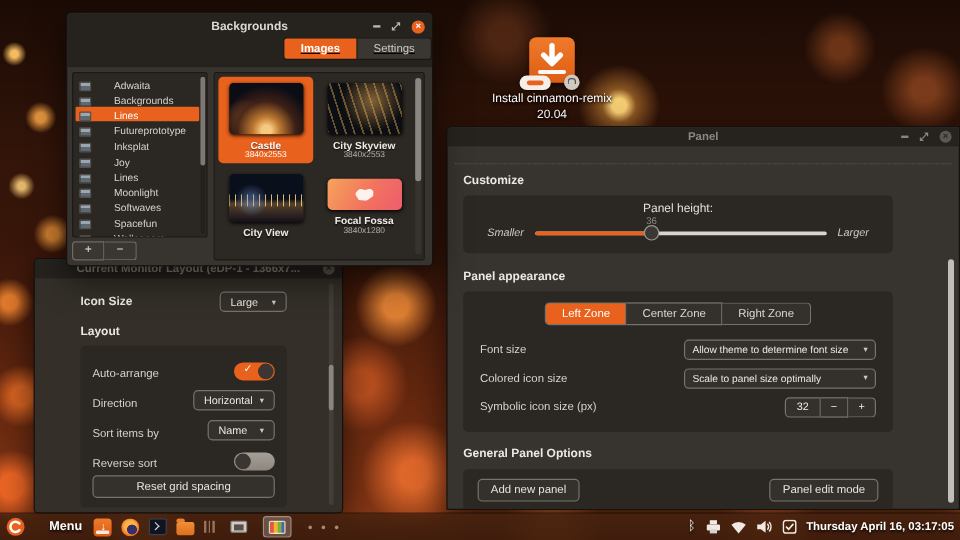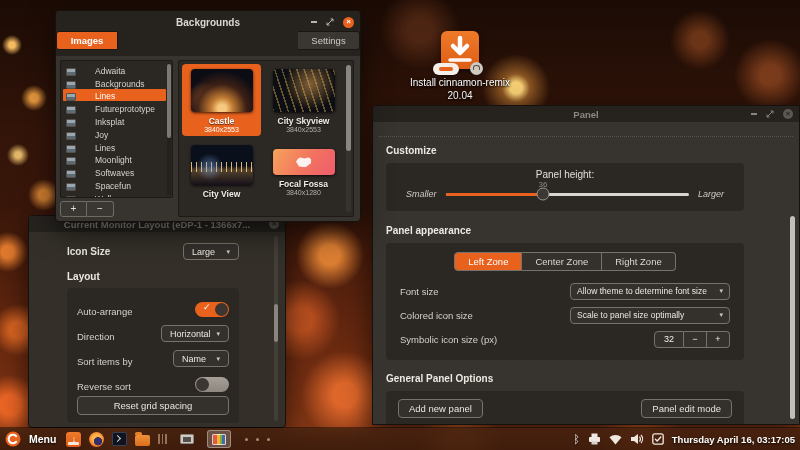--- a/index.html
+++ b/index.html
@@ -54,21 +54,21 @@
   .toggle .knob { position:absolute; top:1px; width:13px; height:13px; border-radius:50%; background:#3b3632; }
   .toggle.on { background:#e8611d; }
   .toggle.on .knob { right:1px; }
   .toggle.on .check { position:absolute; left:8px; top:0px; color:#fff; font-size:9px; }
   .toggle.off { background:linear-gradient(#a59f98,#8d877f); }
   .toggle.off .knob { left:1px; }
 
   
   .bg-win { left:55px; top:10px; width:306px; height:212px; z-index:30; }
   .bg-head { background:#26231f; padding:2px 0 6px; }
-  .tabgroup { display:flex; justify-content:space-between; }
+  .tabgroup { display:flex; justify-content:flex-end;text-decoration:underline; }
   .tab { width:62px; height:19px; display:flex; align-items:center; justify-content:center;
          font-size:9.5px; color:#cfcac4; background:#3a3733; border:1px solid #191714; }
   .tab:first-child { border-radius:3px 0 0 3px; }
   .tab:last-child  { border-radius:0 3px 3px 0; border-left:none; }
   .tab.active { background:#e8611d; color:#fff; font-weight:700; }
   .bg-body { position:absolute; top:45px; left:0; right:0; bottom:0; display:flex; gap:5px; padding:4px 6px 4px 4px; }
   .side { width:113px; display:flex; flex-direction:column; }
   .folder-list { flex:1; background:#2b2723; border:1px solid #1d1a16; border-radius:2px;
                  overflow:hidden; position:relative; padding:2px 6px 0 2px; }
   .folder { display:flex; align-items:flex-end; gap:19px; height:12.8px; padding:0 3px;
@@ -174,21 +174,21 @@
              border-radius:50%; box-shadow:0 1px 2px rgba(0,0,0,.4); display:flex; align-items:center; justify-content:center; }
   .di-lock::before { content:""; width:5px; height:4px; border:1.5px solid #55504a; border-bottom:none;
                      border-radius:3px 3px 0 0; margin-top:-3px; }
   .di-label { margin-top:8px; font-size:10px; color:#fff; text-align:center; line-height:1.25;
               text-shadow:0 1px 2px rgba(0,0,0,.9), 0 0 3px rgba(0,0,0,.7); }
 
   
   .taskbar { position:absolute; left:0; right:0; bottom:0; height:22px; z-index:50;
              background:linear-gradient(rgba(70,34,15,.85), rgba(52,24,10,.85));
              display:flex; align-items:center; padding:0 5px; gap:7px; box-shadow:0 -1px 0 rgba(0,0,0,.45); }
-  .menu-btn { display:flex; align-items:center; gap:8px; }
+  .menu-btn { display:flex; align-items:center; gap:20px; }
   .menu-label { font-size:10.5px; font-weight:700; color:#fff; text-shadow:0 1px 2px rgba(0,0,0,.8); }
   .tb-icons { display:flex; align-items:center; gap:8px; margin-left:3px; }
   .mini-installer { width:15px; height:15px; border-radius:3px; background:linear-gradient(#ef7a2a,#dd5d14);
                     position:relative; display:flex; align-items:center; justify-content:center;
                     color:#fff; font-size:9px; font-weight:700; }
   .mini-installer::after { content:""; position:absolute; left:2px; right:2px; bottom:2px; height:3px;
                            background:rgba(255,255,255,.85); border-radius:1px; }
   .ff-icon { width:15px; height:15px; border-radius:50%;
              background: radial-gradient(circle at 60% 62%, #35306b 0 30%, rgba(53,48,107,0) 34%),
                          radial-gradient(circle at 50% 45%, #ffb347 0 40%, #e8611d 75%, #c84a12 100%); }

